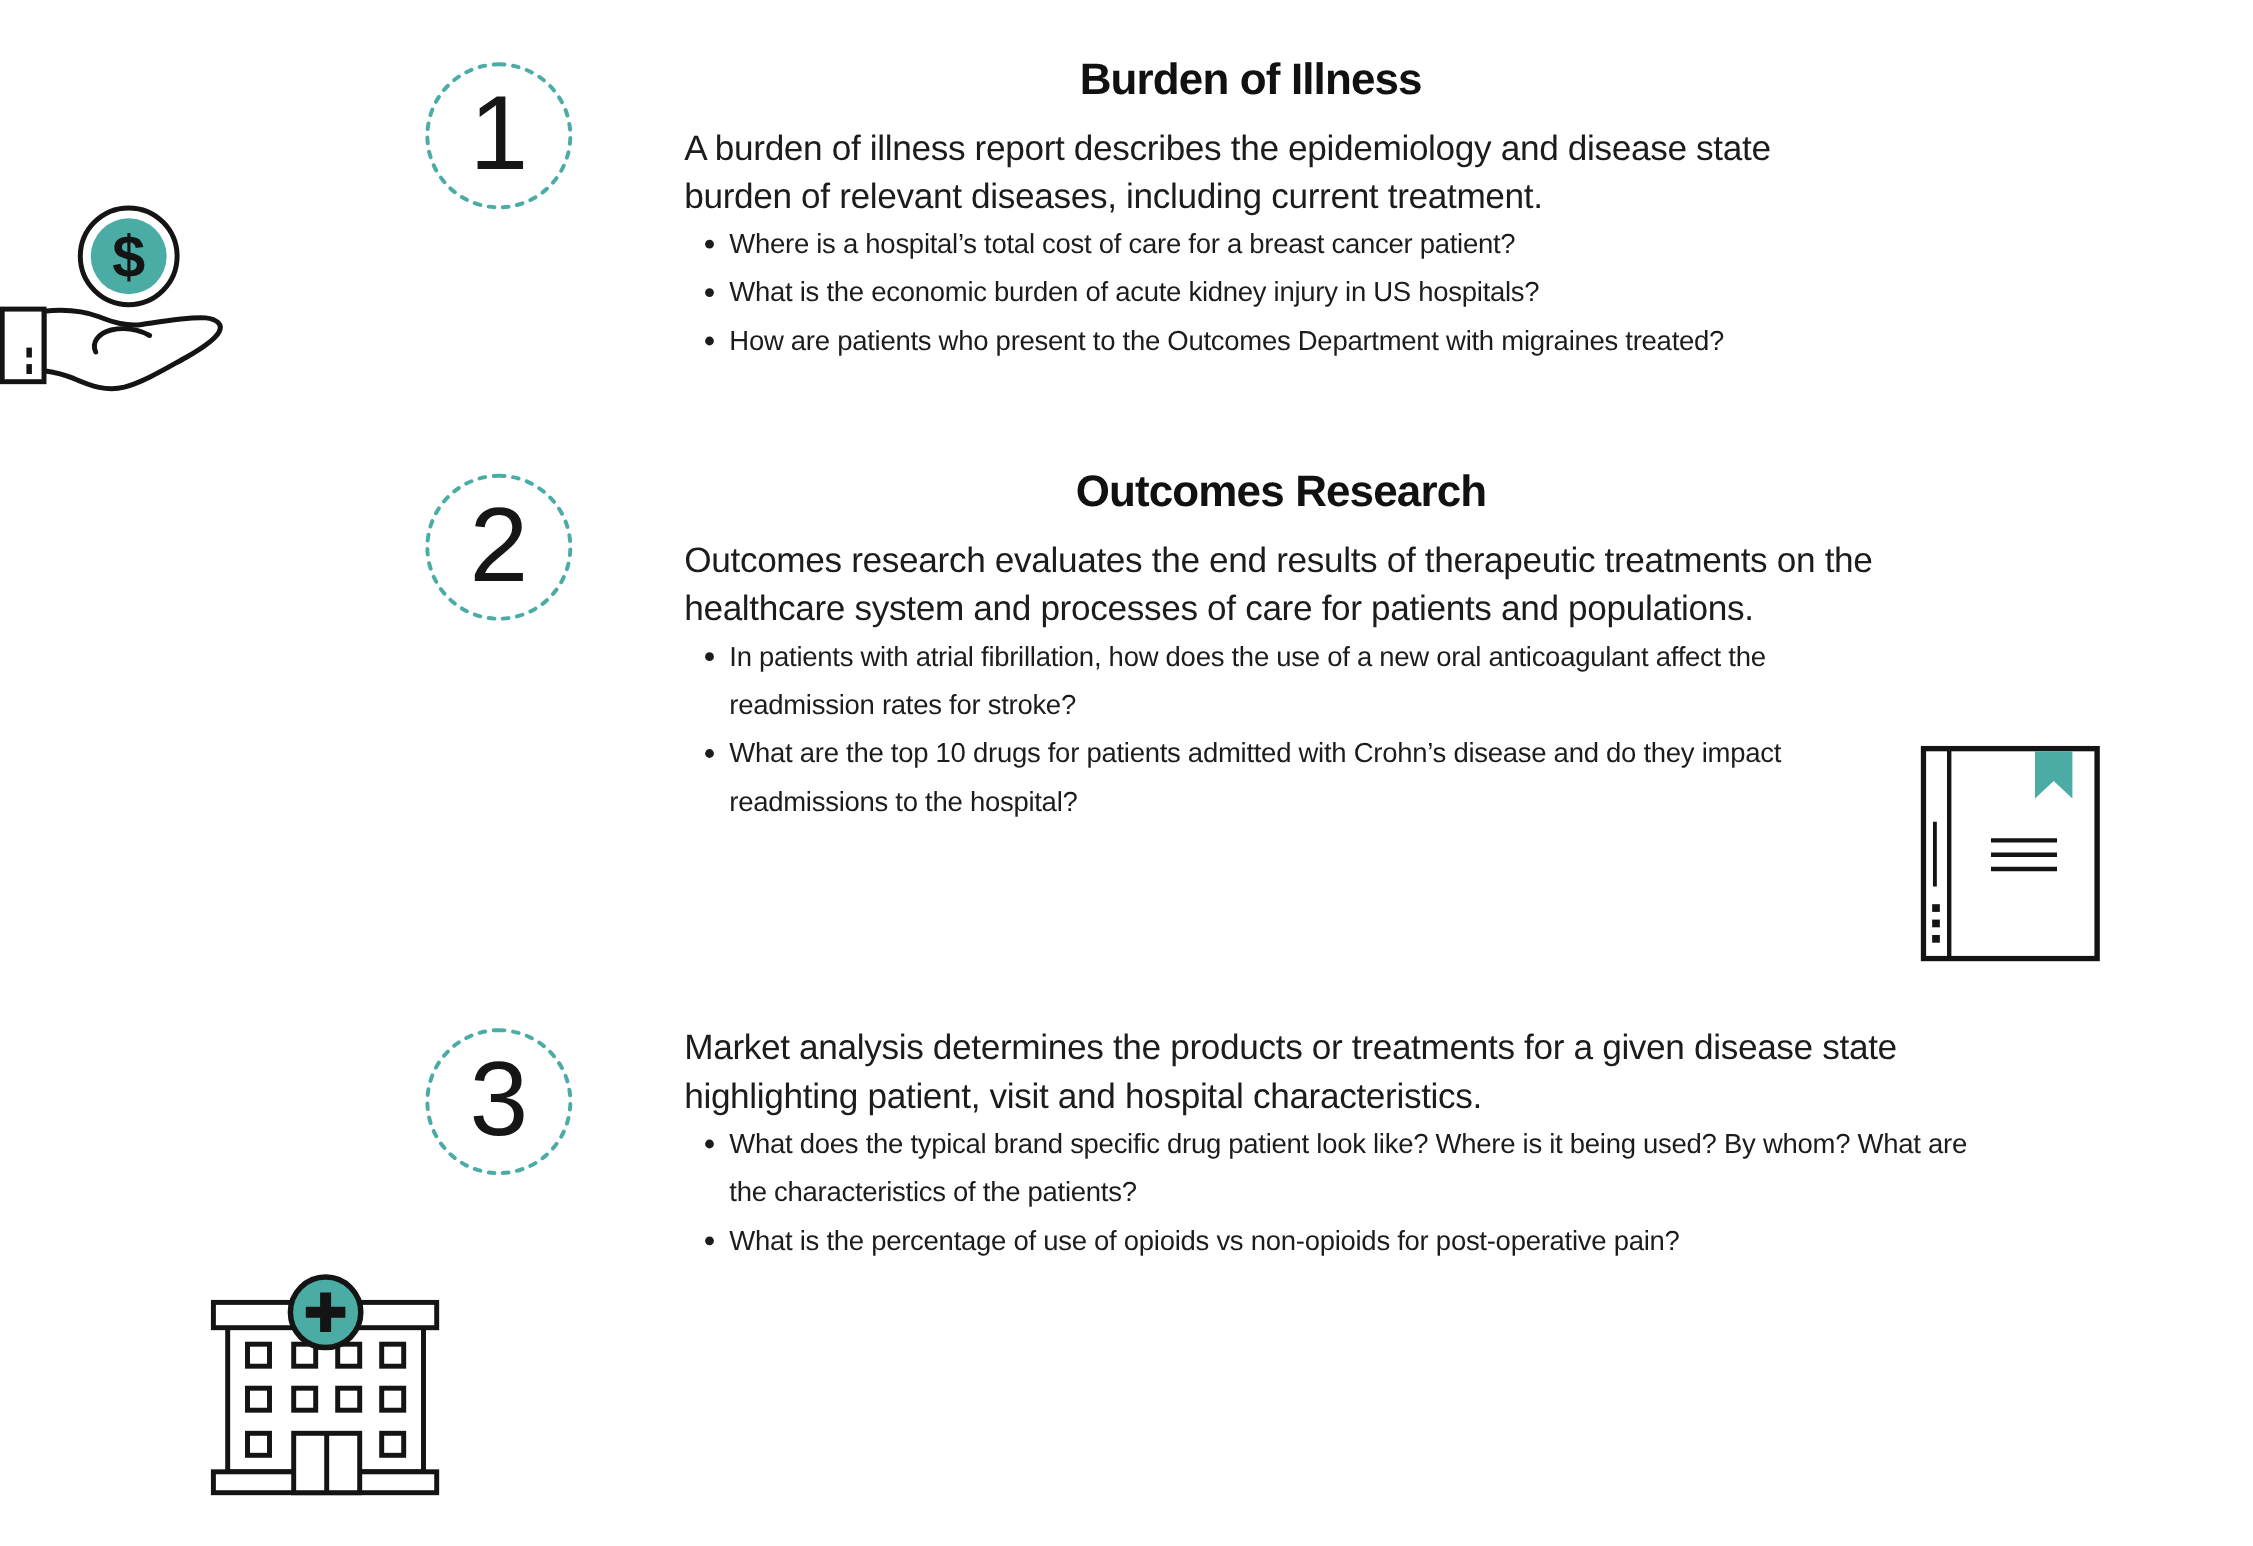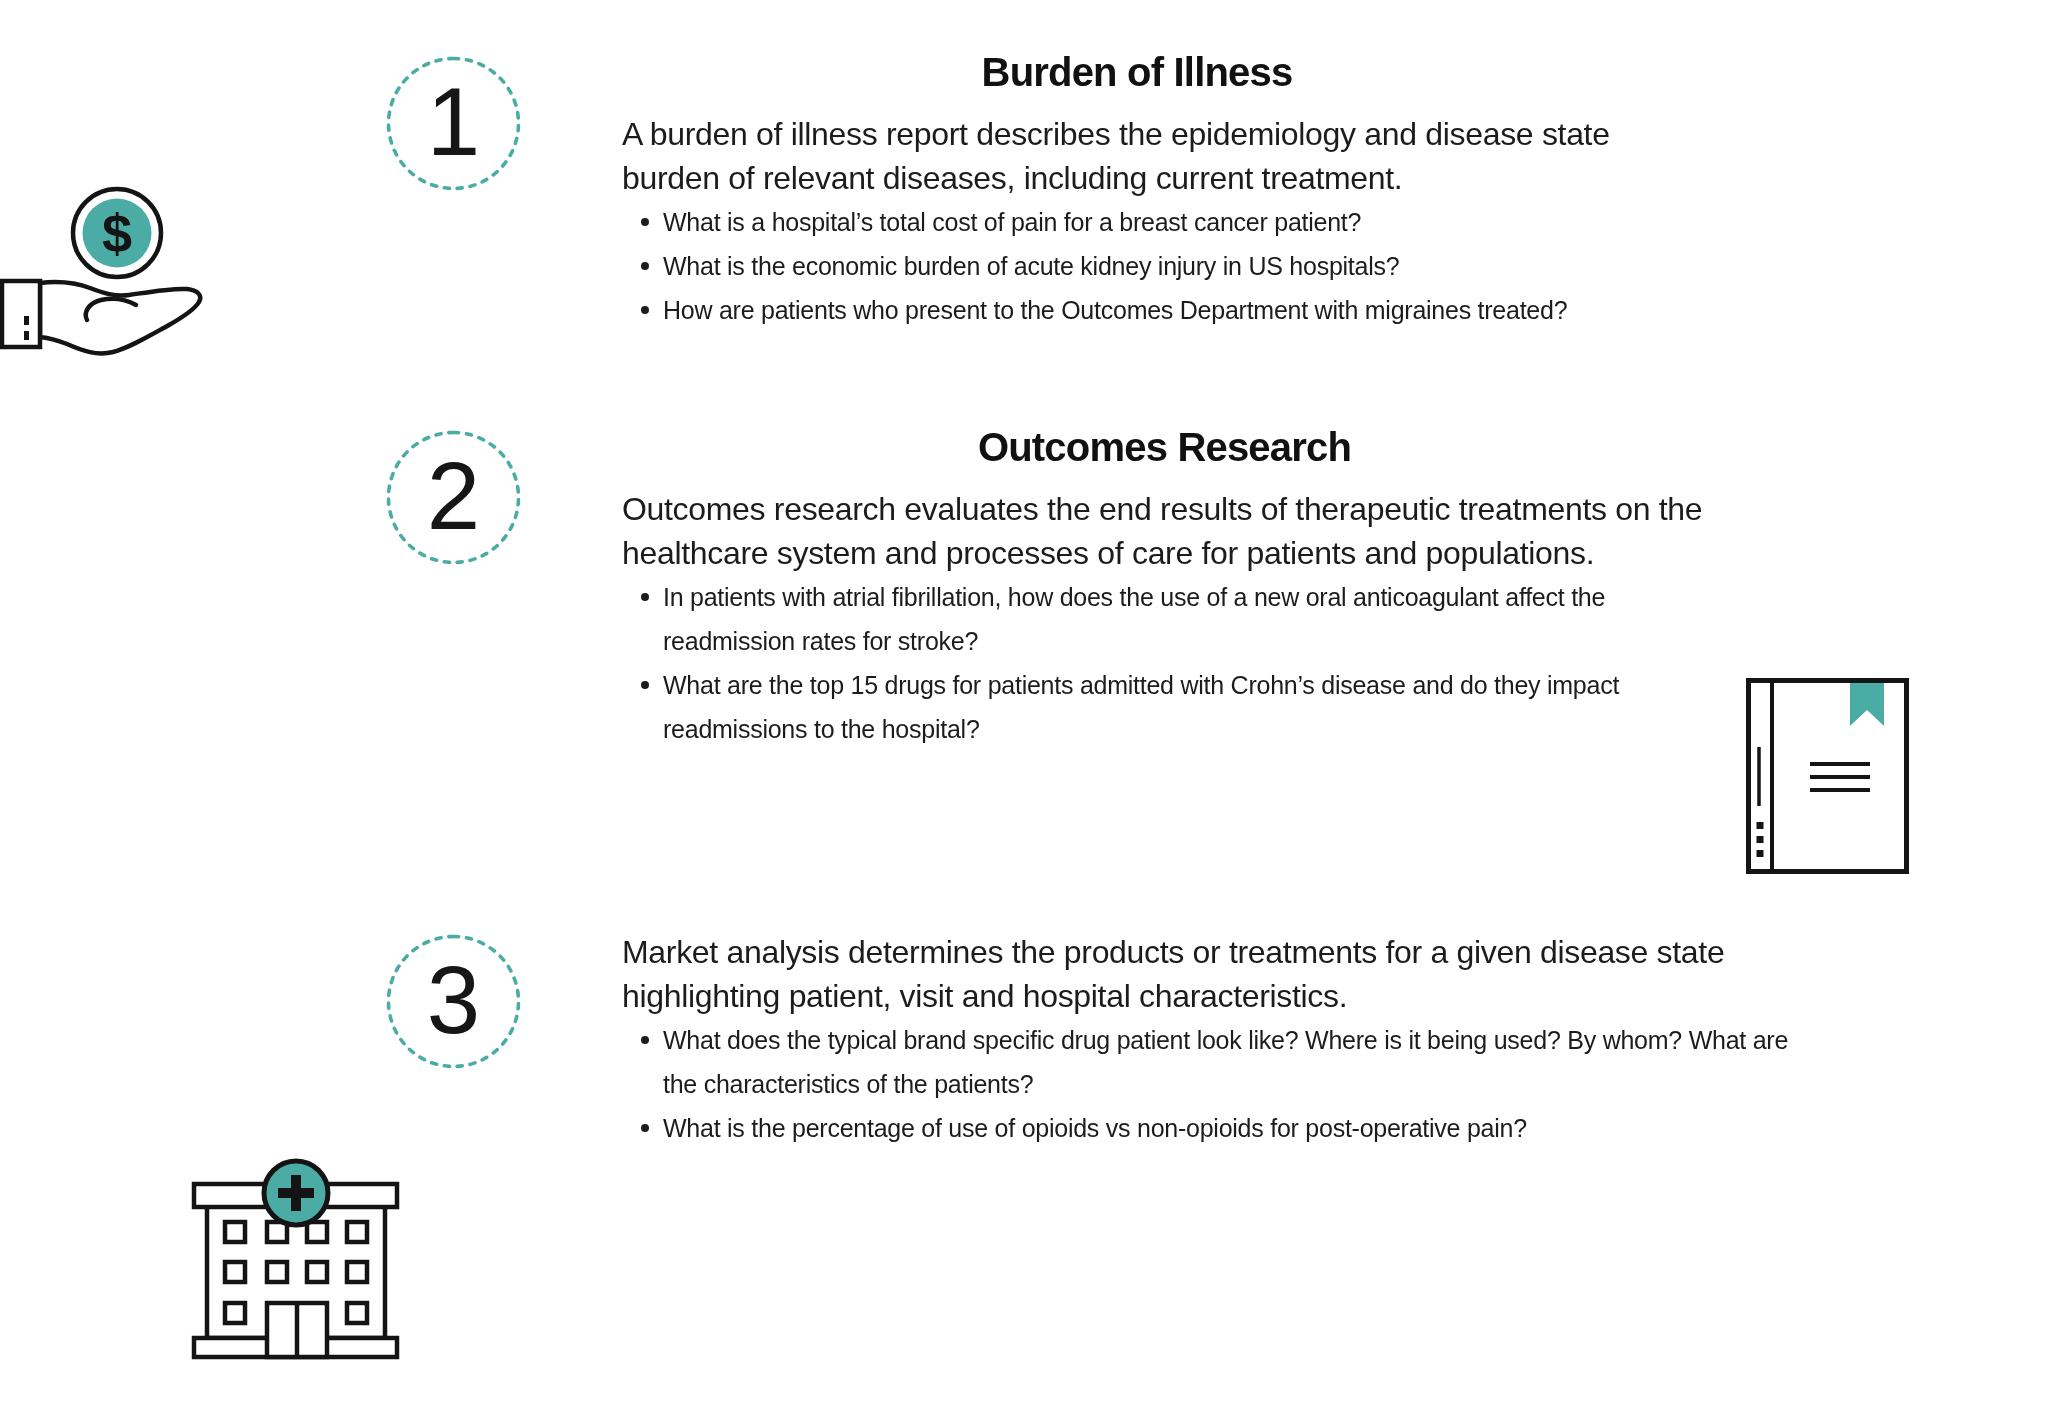--- a/index.html
+++ b/index.html
@@ -56,40 +56,40 @@
     <div class="circle c1">
       <svg viewBox="0 0 137 137" width="137" height="137">
         <circle class="dashring" cx="68.5" cy="68.5" r="65" fill="none" stroke-width="3.6" stroke-dasharray="5.2 7.8" stroke-linecap="round" transform="rotate(-90 68.5 68.5)"></circle>
       </svg>
       <span class="num">1</span>
     </div>
     <div class="content t1">
       <h2>Burden of Illness</h2>
       <p>A burden of illness report describes the epidemiology and disease state burden of relevant diseases, including current treatment.</p>
       <ul>
-        <li>What is a hospital’s total cost of pain for a breast cancer patient?</li>
+        <li>Where is a hospital’s total cost of care for a breast cancer patient?</li>
         <li>What is the economic burden of acute kidney injury in US hospitals?</li>
         <li>How are patients who present to the Outcomes Department with migraines treated?</li>
       </ul>
     </div>
   </section>
 
   <section>
     <div class="circle c2">
       <svg viewBox="0 0 137 137" width="137" height="137">
         <circle class="dashring" cx="68.5" cy="68.5" r="65" fill="none" stroke-width="3.6" stroke-dasharray="5.2 7.8" stroke-linecap="round" transform="rotate(-90 68.5 68.5)"></circle>
       </svg>
       <span class="num">2</span>
     </div>
     <div class="content t2">
       <h2>Outcomes Research</h2>
       <p>Outcomes research evaluates the end results of therapeutic treatments on the healthcare system and processes of care for patients and populations.</p>
       <ul>
         <li>In patients with atrial fibrillation, how does the use of a new oral anticoagulant affect the readmission rates for stroke?</li>
-        <li>What are the top 15 drugs for patients admitted with Crohn’s disease and do they impact readmissions to the hospital?</li>
+        <li>What are the top 10 drugs for patients admitted with Crohn’s disease and do they impact readmissions to the hospital?</li>
       </ul>
     </div>
   </section>
 
   <section>
     <div class="circle c3">
       <svg viewBox="0 0 137 137" width="137" height="137">
         <circle class="dashring" cx="68.5" cy="68.5" r="65" fill="none" stroke-width="3.6" stroke-dasharray="5.2 7.8" stroke-linecap="round" transform="rotate(-90 68.5 68.5)"></circle>
       </svg>
       <span class="num">3</span>

